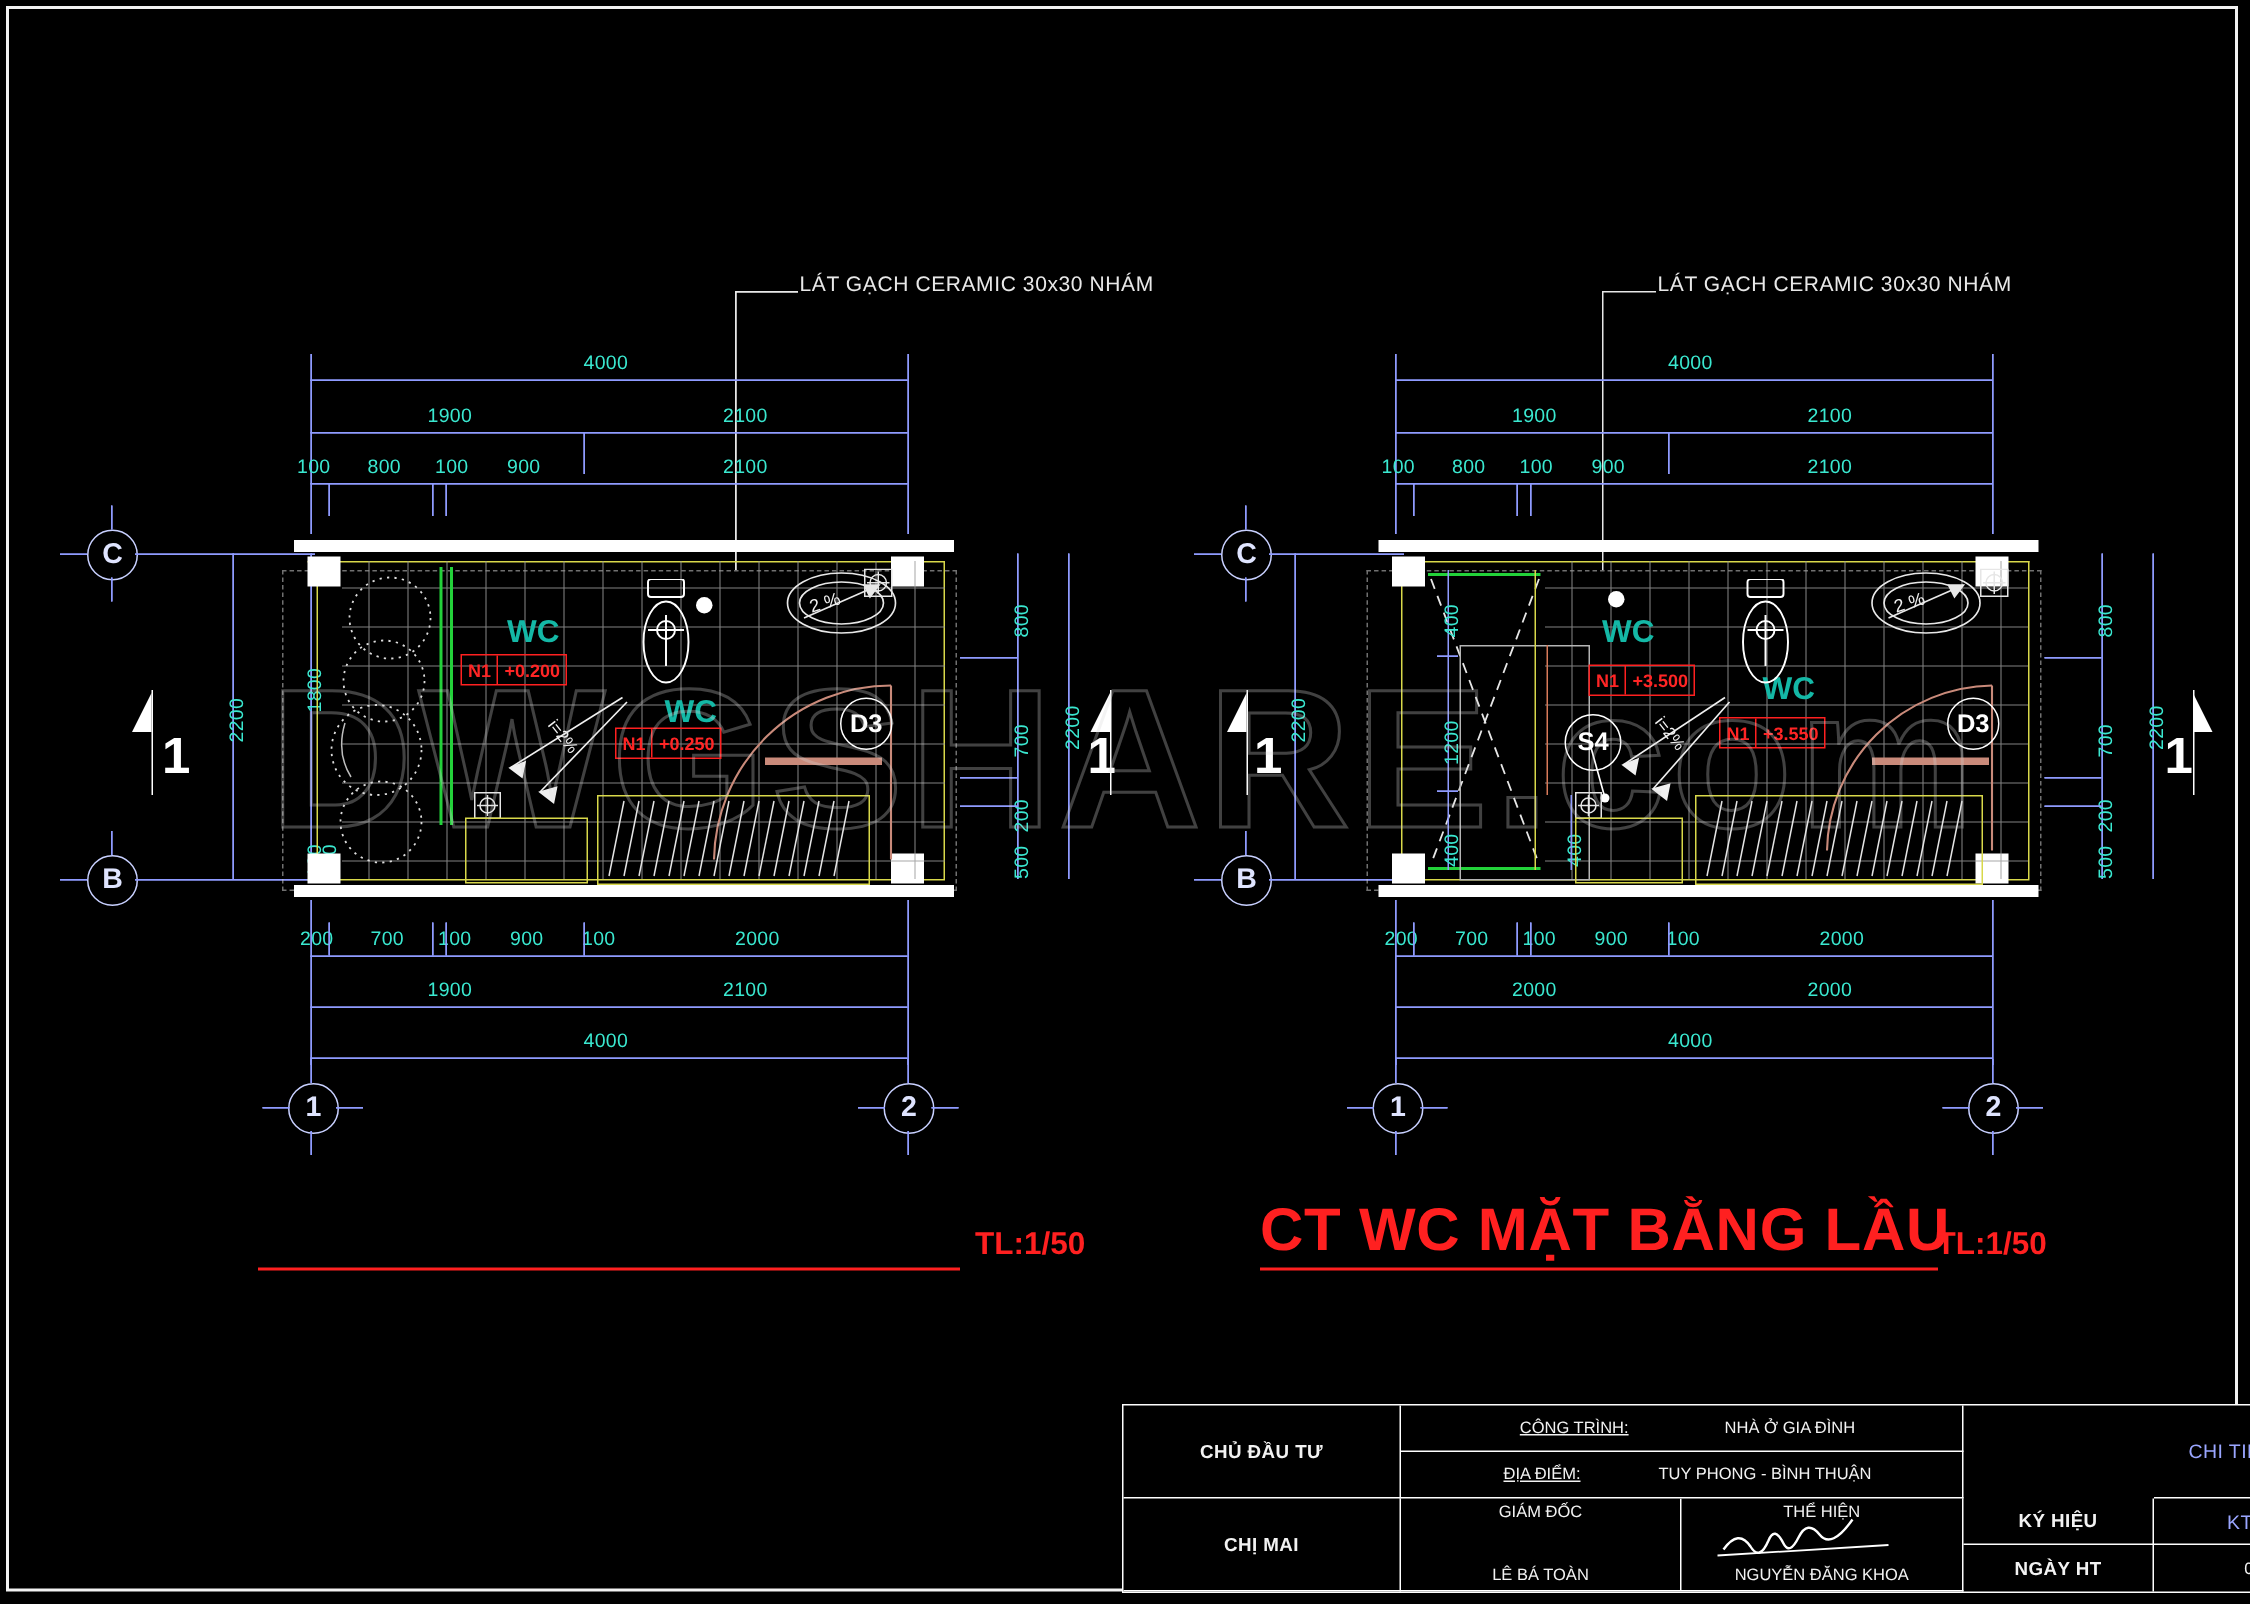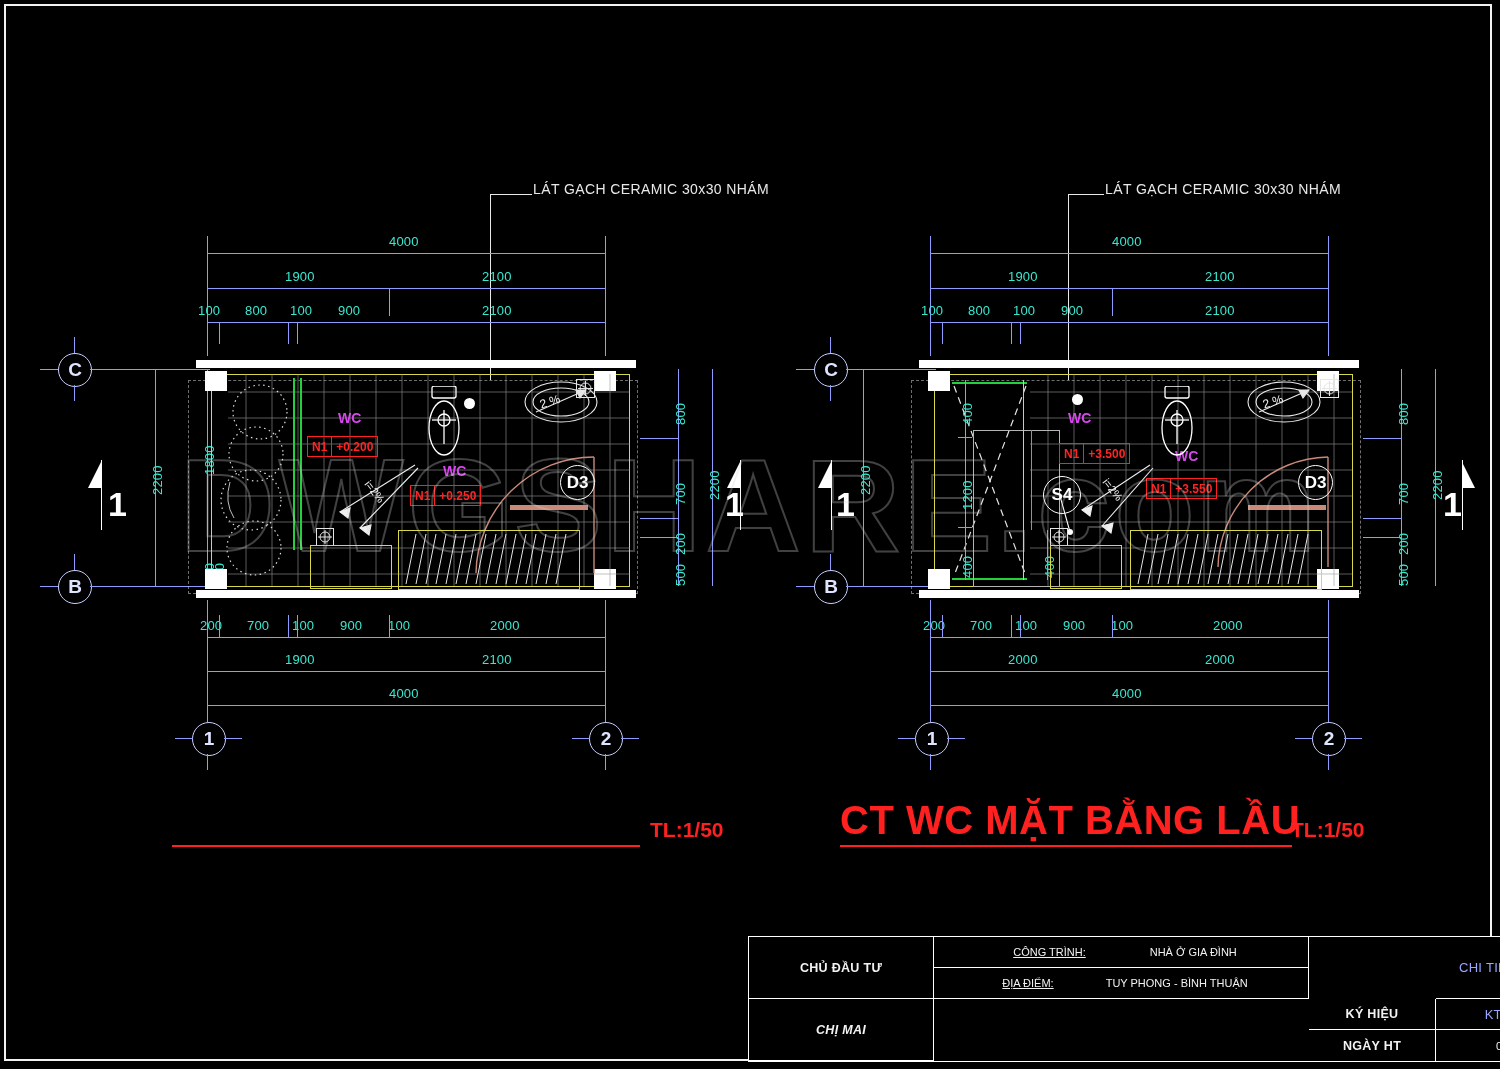--- a/index.html
+++ b/index.html
@@ -42,22 +42,22 @@
     white-space: nowrap;
     letter-spacing: .5px;
   }
   .planScale {
     color: #ff2020;
     font-size: 21px;
     font-weight: bold;
     white-space: nowrap;
   }
   .redlbl {
-    color: #d946ef;
-    font-size: 14px;
+    color: #14b8a6;
+    font-size: 21px;
     font-weight: bold;
     white-space: nowrap;
   }
   .lvlbox {
     border: 1.4px solid #ff2020;
     color: #ff2525;
     font-size: 12px;
     font-weight: bold;
     display: flex;
     align-items: stretch;
@@ -678,22 +678,38 @@
     </div>
     <div class="cell" style="grid-row:1/3;grid-column:4;border-right:none;">
       <span class="tb-blue">CHI TIẾT VỆ SINH</span>
     </div>
 
     <div class="cell tb-left" style="grid-row:2;grid-column:2;">
       <span class="tb-ul">ĐỊA ĐIỂM:</span>
       <span style="margin-left:52px;">TUY PHONG   - BÌNH THUẬN</span>
     </div>
 
-    <div class="cell" style="grid-row:3/5;grid-column:1;font-style:italic;">
+    <div class="cell" style="grid-row:3/5;grid-column:1;">
       <span class="tb-bold">CHỊ MAI</span>
+    </div>
+    <div class="cell" style="grid-row:3/5;grid-column:2;padding:0;display:block;">
+      <div style="display:grid;grid-template-columns:1fr 1fr;height:100%;">
+        <div style="border-right:1.4px solid #ffffff;display:flex;flex-direction:column;align-items:center;justify-content:space-between;padding:3px 0 4px 0;">
+          <span style="color:#f2f2f2;font-size:11px;">GIÁM ĐỐC</span>
+          <span style="color:#f2f2f2;font-size:11px;">LÊ BÁ TOÀN</span>
+        </div>
+        <div style="display:flex;flex-direction:column;align-items:center;justify-content:space-between;padding:3px 0 4px 0;position:relative;">
+          <span style="color:#f2f2f2;font-size:11px;">THỂ HIỆN</span>
+          <svg style="position:absolute;left:22px;top:10px;" width="120" height="32">
+            <path d="M6 24 q10 -14 18 -2 q6 10 12 -4 q4 -10 10 2 q4 8 10 -4 q6 -12 14 -2 q8 10 22 -10" fill="none" stroke="#ffffff" stroke-width="1.6"></path>
+            <line x1="2" y1="28" x2="116" y2="21" stroke="#ffffff" stroke-width="1.2"></line>
+          </svg>
+          <span style="color:#f2f2f2;font-size:11px;">NGUYỄN ĐĂNG KHOA</span>
+        </div>
+      </div>
     </div>
     <div class="cell" style="grid-row:3;grid-column:3;">
       <span class="tb-bold">KÝ HIỆU</span>
     </div>
     <div class="cell" style="grid-row:3;grid-column:4;border-right:none;">
       <span class="tb-blue">KT : 08/16</span>
     </div>
 
     <div class="cell" style="grid-row:4;grid-column:3;border-bottom:none;">
       <span class="tb-bold">NGÀY HT</span>

